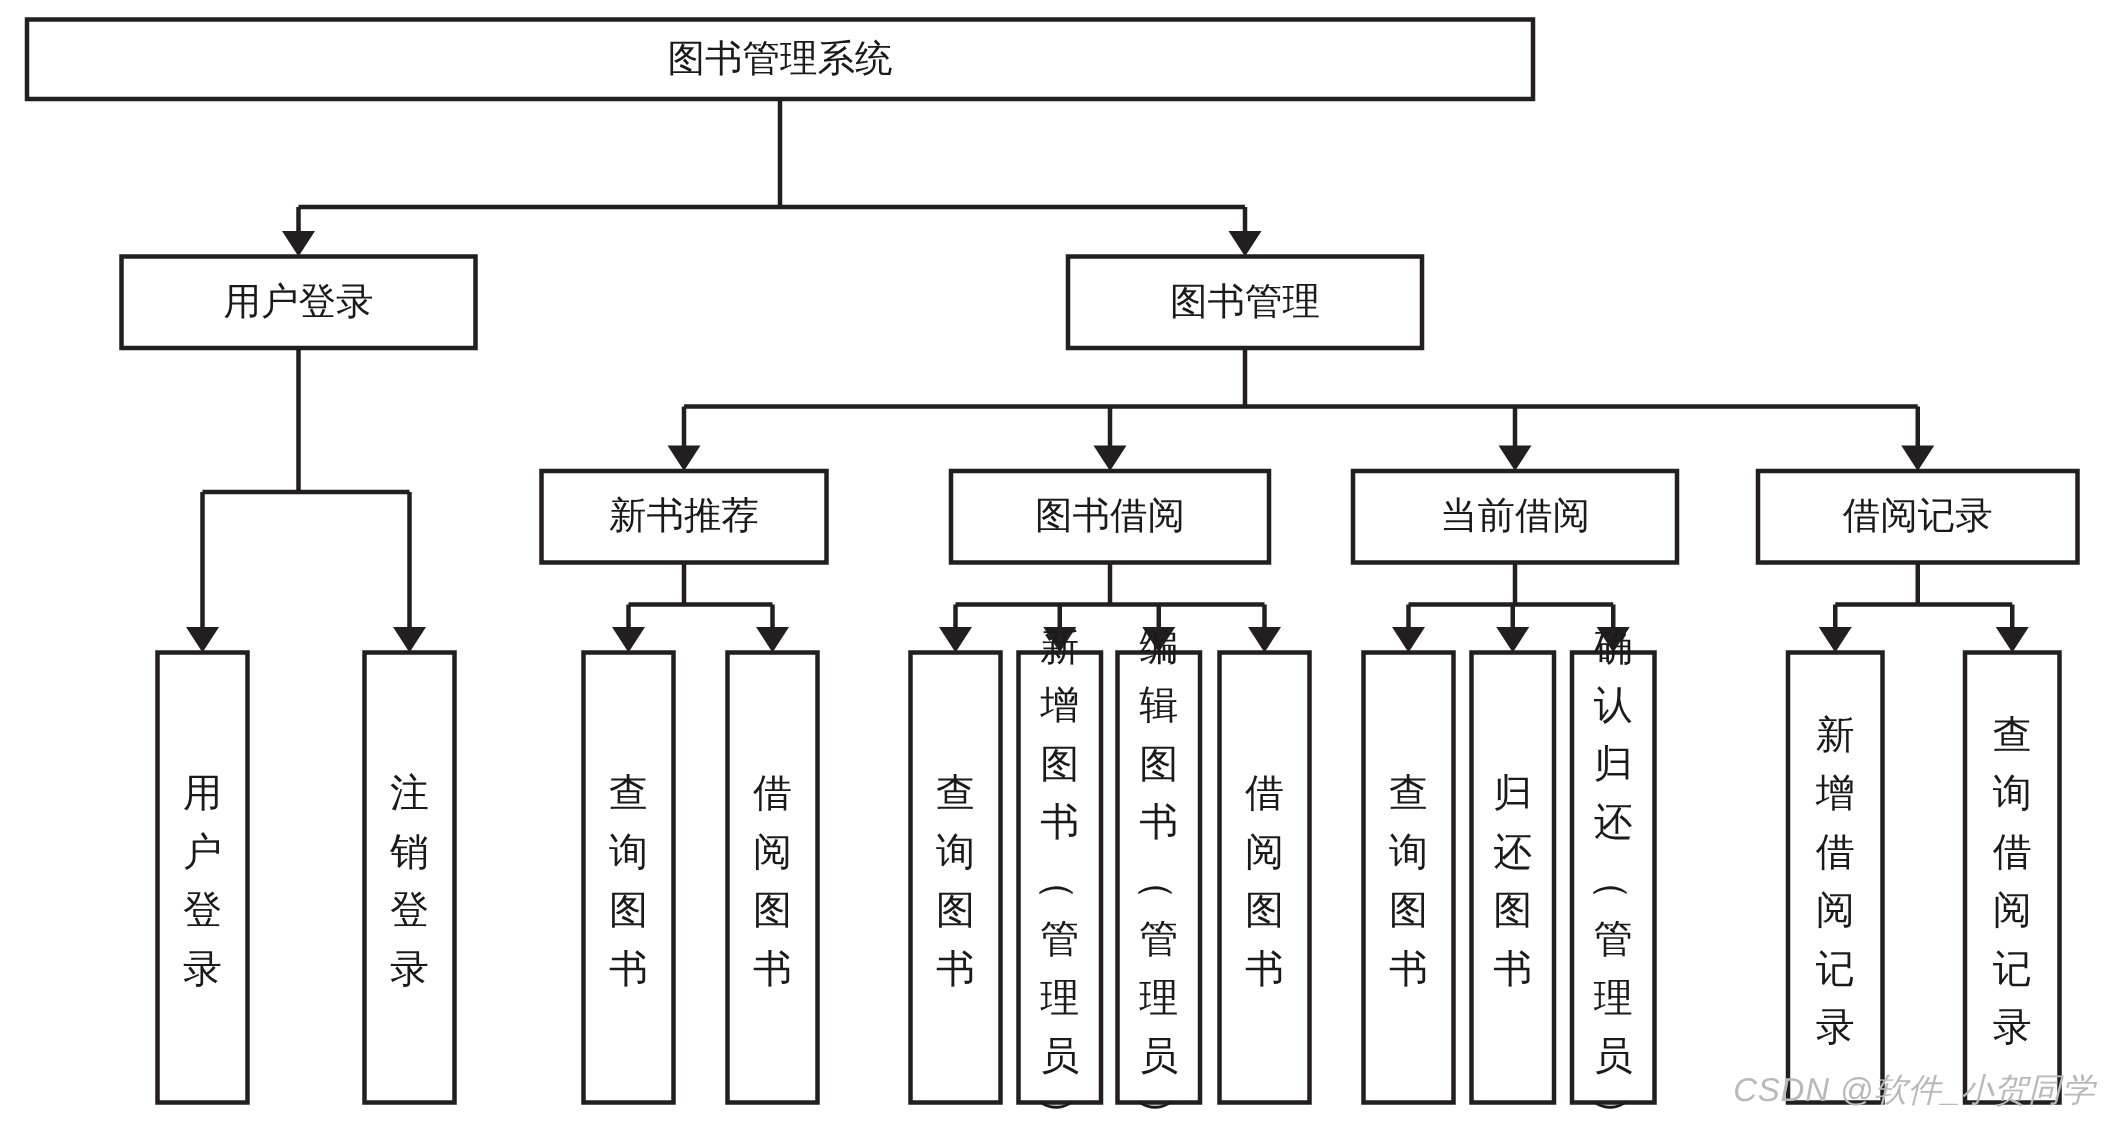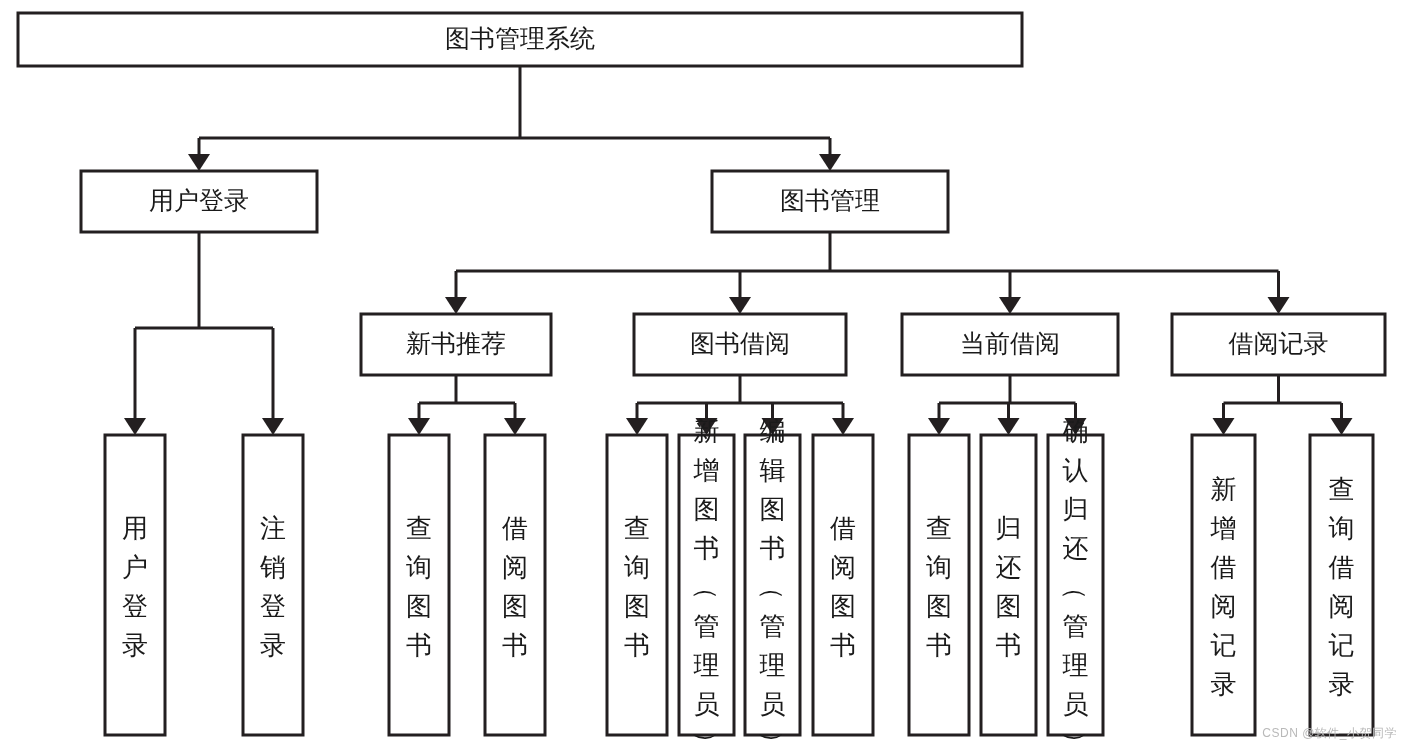--- a/index.html
+++ b/index.html
@@ -44,25 +44,26 @@
   }
   .arrow-head {
     fill: #231f20;
     stroke: none;
   }
   .watermark {
     position: absolute;
     right: 8px;
     bottom: 5px;
     font-family: "Liberation Sans", "DejaVu Sans", sans-serif;
-    font-size: 12px;
+    font-size: 22px;
     color: #b9b9b9;
     letter-spacing: 0.5px;
     white-space: nowrap;
     pointer-events: none;
+    font-style: italic;
   }
 </style>
 </head>
 <body>
 
 <svg id="diagram" viewBox="0 0 1405 747">
   <g id="edge-layer">
       <g>
         <path d="M 520 66 L 520 138" class="link"></path>
         <path d="M 199 138 L 830 138" class="link"></path>

